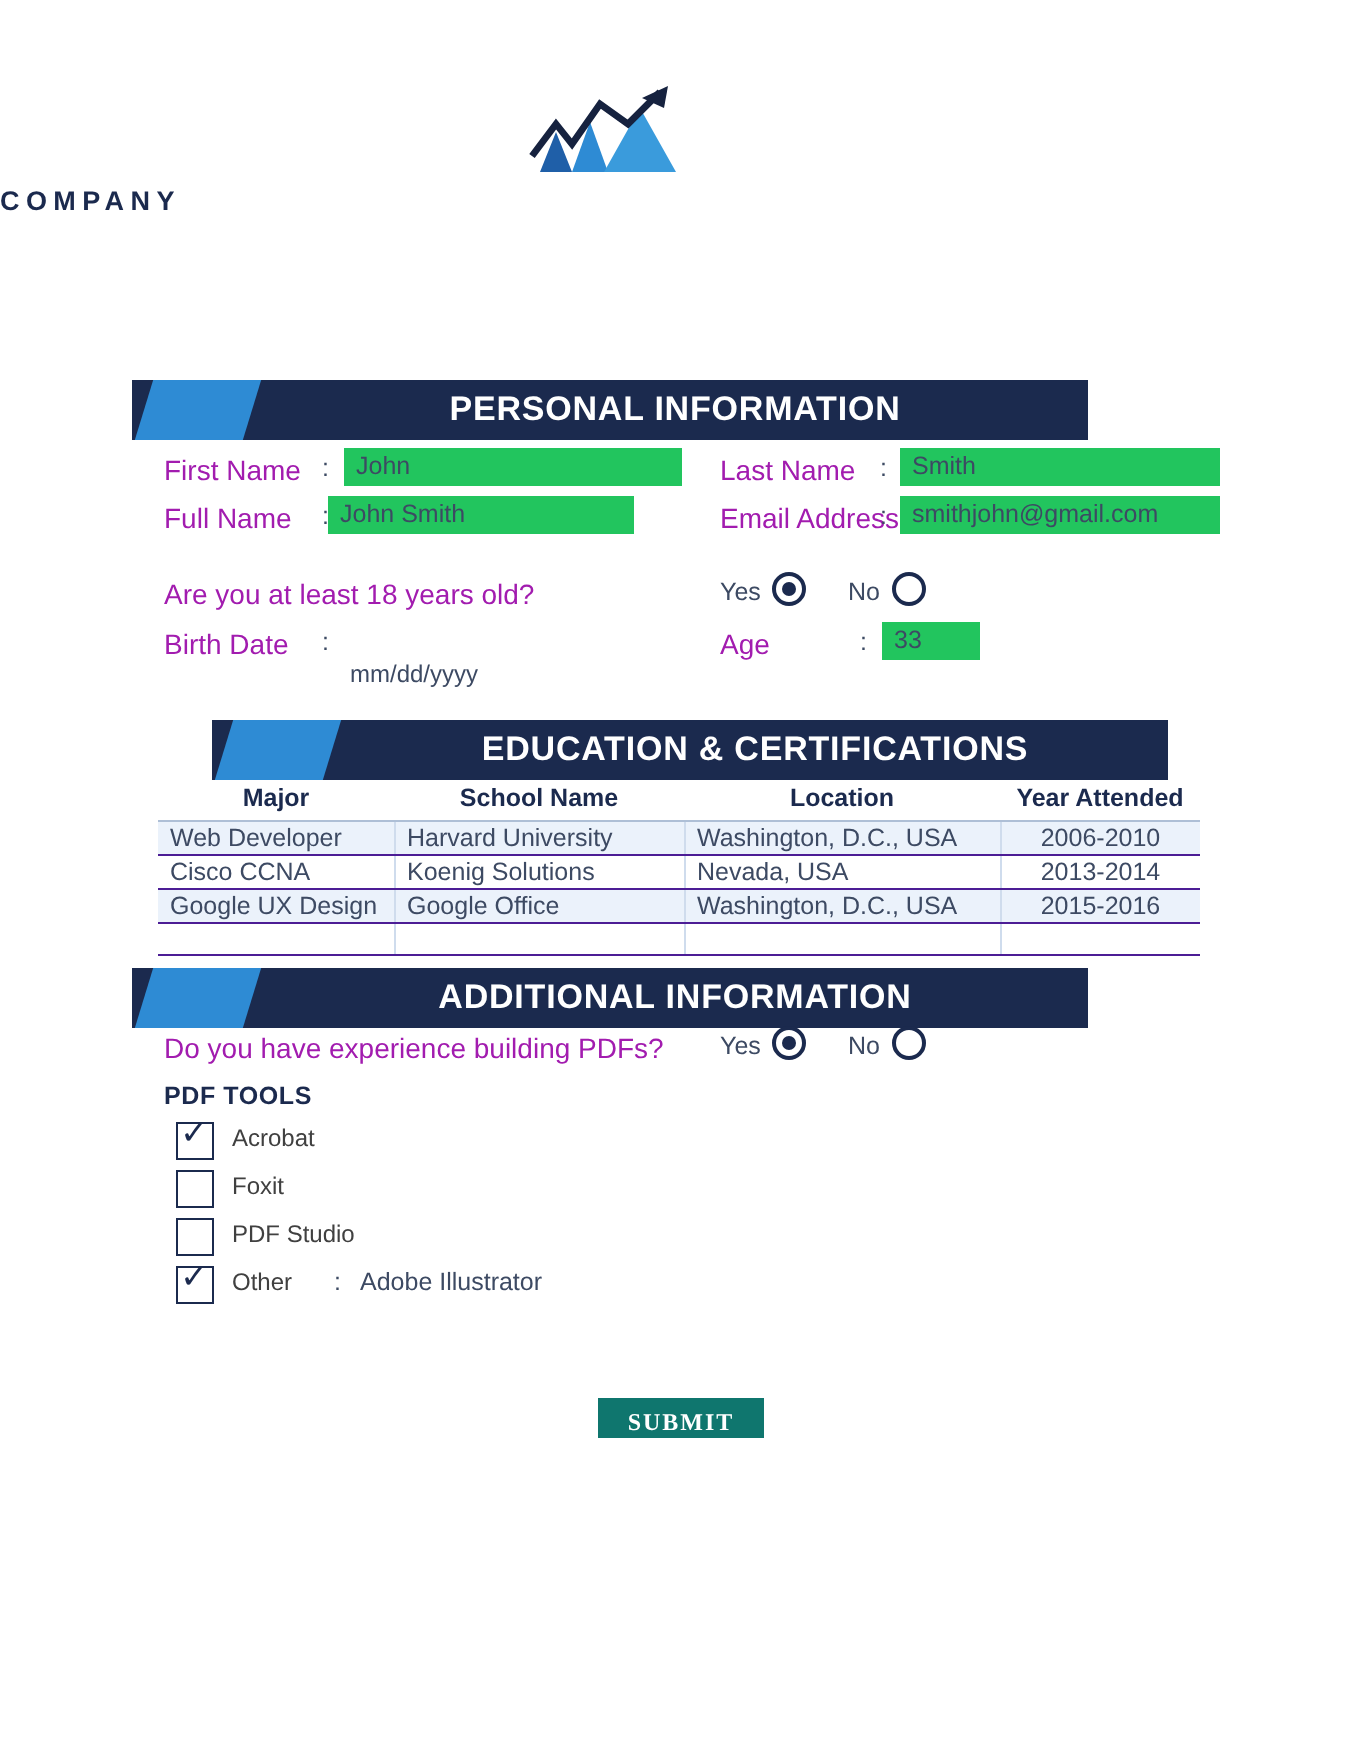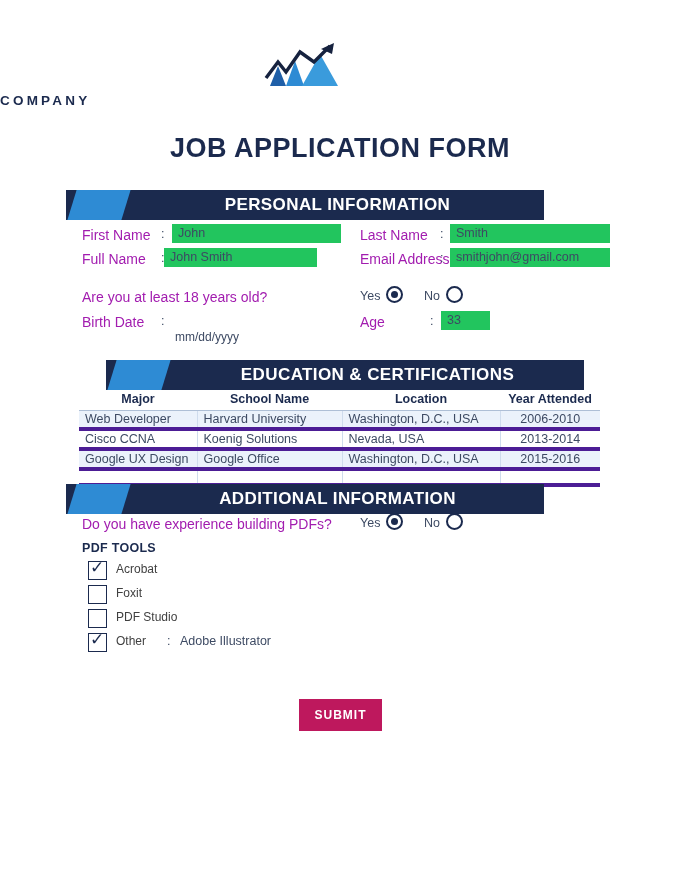--- a/index.html
+++ b/index.html
@@ -133,21 +133,21 @@
     color: #1b2a4e;
     padding: 1px 0 4px 0;
     text-align: center;
     border-bottom: 1.5px solid #aebfd6;
   }
   .edu-table td {
     font-size: 12.5px;
     color: #3d4a63;
     height: 15px;
     padding: 1px 6px;
-    border-bottom: 4px solid #4c1d95;
+    border-bottom: 1px solid #4c1d95;
     border-right: 1px solid #cfdced;
     white-space: nowrap;
     overflow: hidden;
   }
   .edu-table td:last-child { border-right: none; }
   .edu-table tr.shade td { background: #ebf2fb; }
   .edu-table td.ctr { text-align: center; }
   .edu-table td.empty { height: 16px; }
 
   
@@ -186,50 +186,49 @@
     font-size: 12.5px;
     color: #3d4a63;
     white-space: nowrap;
     font-family: "Liberation Sans", sans-serif;
   }
 
   
   .submit-btn {
     position: absolute;
     left: 299px; top: 699px;
-    width: 83px; height: 32px;
-    background: #be185d;
+    width: 83px; height: 20px;
+    background: #0f766e;
     color: #ffffff;
     font-size: 12px;
     font-weight: bold;
     letter-spacing: 1px;
     text-align: center;
     line-height: 22px;
     border: none;
     cursor: pointer;
-    font-family: Liberation Sans, sans-serif;
+    font-family: Liberation Serif, serif;
   }
 </style>
 </head>
 <body>
 
 <div class="page">
 
   <div class="logo-block">
     <svg class="logo-mark" width="100" height="50" viewBox="0 0 100 50">
       <polygon points="30,46 14,46 22,26" fill="#1f5fa8"></polygon>
       <polygon points="30,46 48,46 39,21" fill="#2e8bd4"></polygon>
       <polygon points="46,46 82,46 64,14" fill="#3a9bdc"></polygon>
       <polyline points="10,38 22,22 30,32 44,12 58,22 74,6" fill="none" stroke="#16223f" stroke-width="3.4" stroke-linejoin="miter" stroke-linecap="butt"></polyline>
       <polygon points="78,3 76,14 65,9" fill="#16223f"></polygon>
     </svg>
     <span class="logo-word">COMPANY</span>
   </div>
 
-  <div class="form-title">JOB APPLICATION FORM</div>
 
   <div class="section-bar" style="top:190px;">
     <div class="accent"></div>
     <div class="sec-title">PERSONAL INFORMATION</div>
   </div>
 
   <div class="lbl" style="left:82px; top:227px;">First Name</div>
   <div class="colon" style="left:161px; top:227px;">:</div>
   <div class="field" style="left:172px; top:224px; width:169px;">John</div>
 

